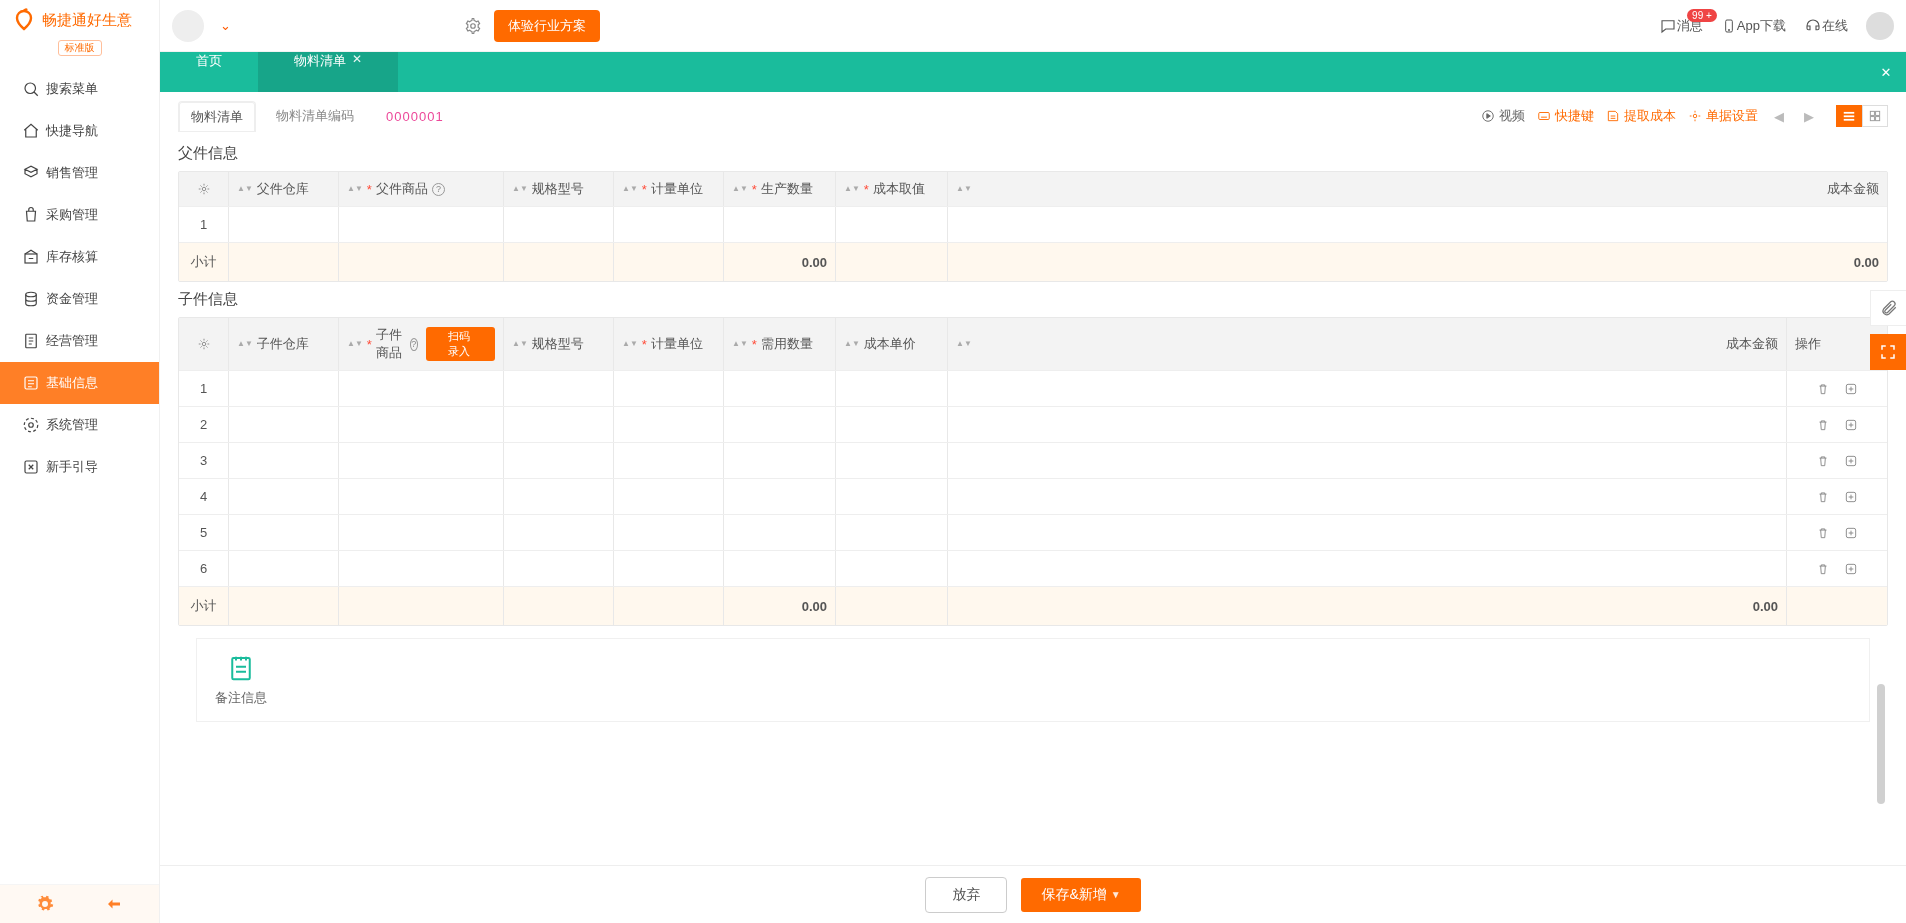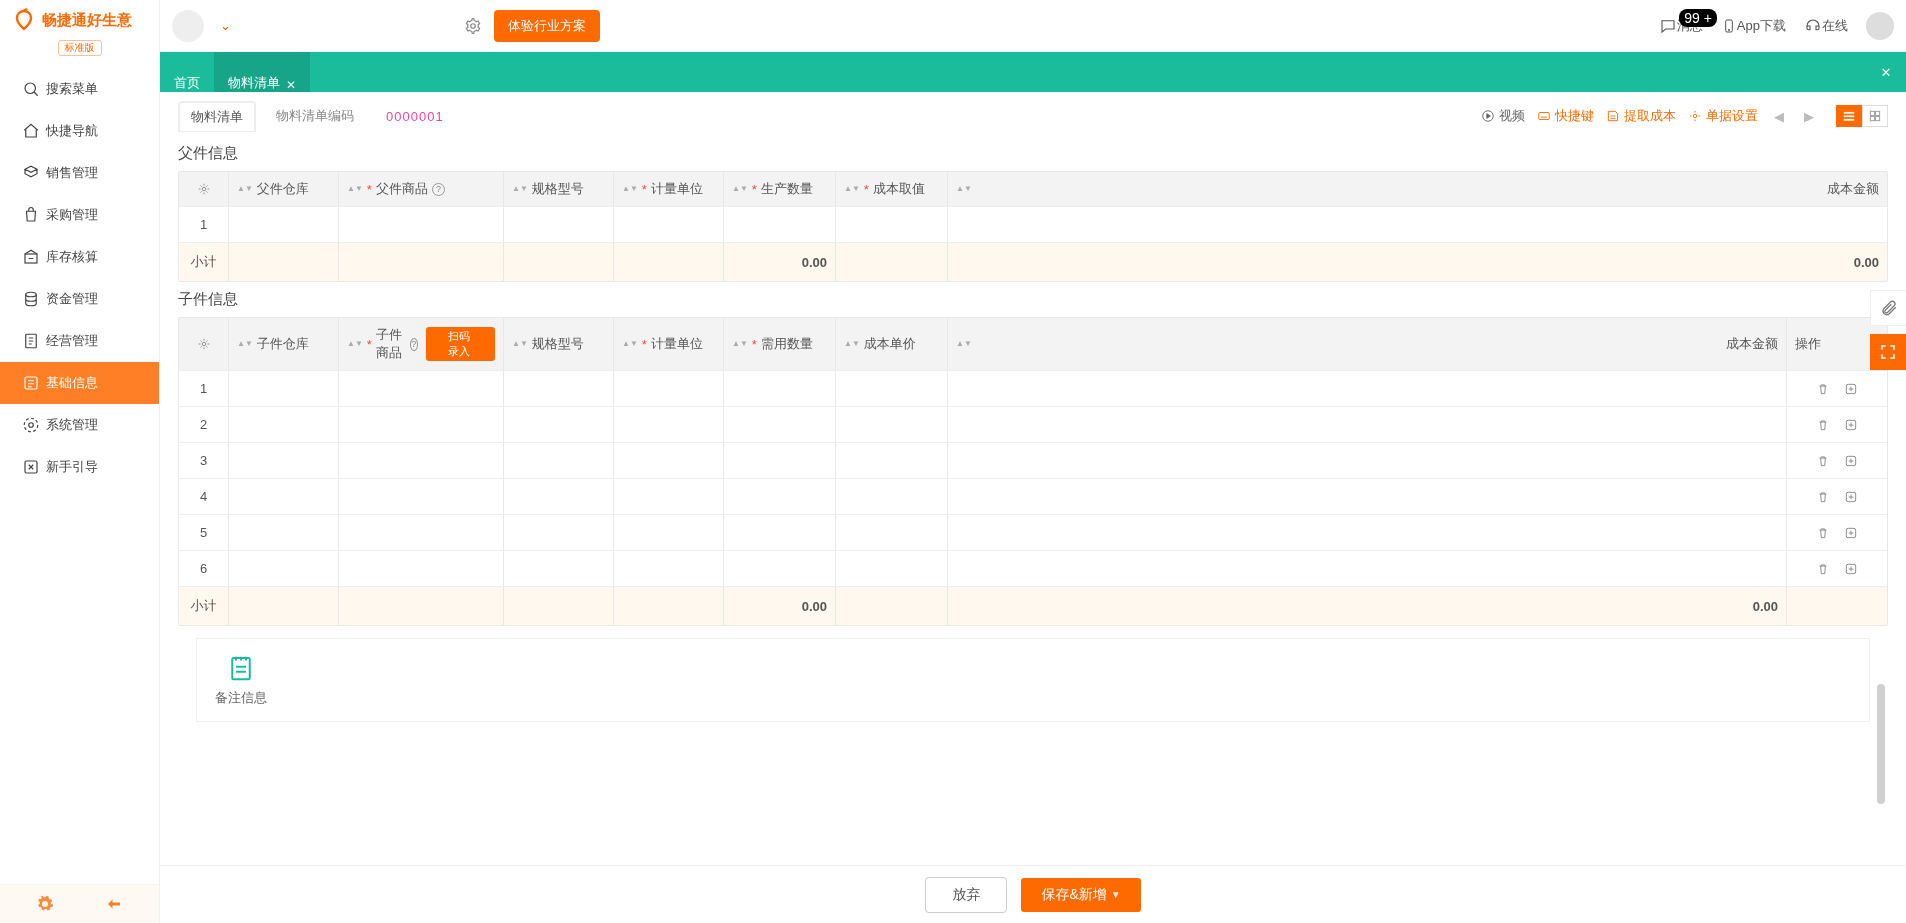--- a/index.html
+++ b/index.html
@@ -3,47 +3,47 @@
 <meta charset="utf-8">
 <style>
 *{box-sizing:border-box;margin:0;padding:0;font-family:"Microsoft YaHei",Arial,sans-serif}
 body{background:#fff;font-size:13px;color:#333;overflow:hidden}
 .app{display:flex;height:923px;width:1906px;position:relative}
 
 
 .sidebar{width:160px;background:#fff;display:flex;flex-direction:column;border-right:1px solid #f0f0f0}
 .brand{display:flex;align-items:center;padding:8px 12px;gap:6px}
 .brand-logo{width:24px;height:24px;color:#ff6a00}
-.brand-name{font-size:15px;font-weight:700;color:#ff6a00}
+.brand-name{font-size:15px;font-weight:400;color:#ff6a00}
 .brand-sub{font-size:10px;color:#ff6a00;border:1px solid #ffbf9b;padding:0 6px;border-radius:3px;margin:0 auto 6px;display:block;width:fit-content}
 .nav{flex:1;padding-top:6px}
 .nav-item{display:flex;align-items:center;gap:6px;padding:12px 22px;color:#444;cursor:pointer}
 .nav-item .icon{width:18px;height:18px;display:inline-flex;align-items:center;justify-content:center}
 .nav-item.active{background:#ff7f26;color:#fff}
 .sidebar-footer{display:flex;align-items:center;justify-content:space-around;padding:10px;border-top:1px solid #f5f5f5;background:#fff9f3}
 .sidebar-footer .icon{width:18px;height:18px;color:#ff7f26;cursor:pointer}
 
 
 .main{flex:1;display:flex;flex-direction:column;background:#fff;position:relative}
 .topbar{height:52px;display:flex;align-items:center;padding:0 12px;gap:12px;border-bottom:1px solid #f2f2f2}
 .org-select{display:flex;align-items:center;gap:8px;min-width:280px}
 .org-avatar{width:32px;height:32px;border-radius:50%;background:#eee}
 .org-name{color:#555}
 .chev{color:#ff5a00}
 .gear-top{color:#888;cursor:pointer}
 .btn-orange{background:#ff6a00;color:#fff;padding:7px 14px;border:none;border-radius:4px;cursor:pointer;font-size:13px}
 .topbar-spacer{flex:1}
 .topbar-right{display:flex;align-items:center;gap:18px;color:#555}
 .topbar-ico{display:flex;align-items:center;cursor:pointer;position:relative}
-.badge{position:absolute;top:-8px;right:-14px;background:#000000;color:#fff;font-size:14px;padding:1px 5px;border-radius:8px}
+.badge{position:absolute;top:-8px;right:-14px;background:#ef4444;color:#fff;font-size:10px;padding:1px 5px;border-radius:8px}
 .avatar-sm{width:28px;height:28px;background:#ddd;border-radius:50%}
 
 
 .tabsbar{height:40px;background:#1abc9c;display:flex;align-items:center;color:#fff}
-.tab{padding:0 14px;height:100%;display:flex;align-items:flex-end;cursor:pointer;gap:6px}
+.tab{padding:0 36px;height:100%;display:flex;align-items:flex-start;cursor:pointer;gap:6px}
 .tab.active{background:#17a589}
 .tab .close{opacity:.9;font-size:12px}
 .tabsbar .spacer{flex:1}
 .tabsbar .tab-close{width:40px;text-align:center;cursor:pointer}
 
 
 .subhead{display:flex;align-items:center;height:48px;padding:0 18px;gap:12px}
 .subtab{padding:6px 12px;cursor:pointer;color:#555}
 .subtab.active{border:1px solid #eee;border-bottom:none;border-radius:4px 4px 0 0;background:#fff;box-shadow:0 -1px 0 #fff,0 0 0 1px #eee inset}
 .code-label{color:#888;margin-left:8px}

